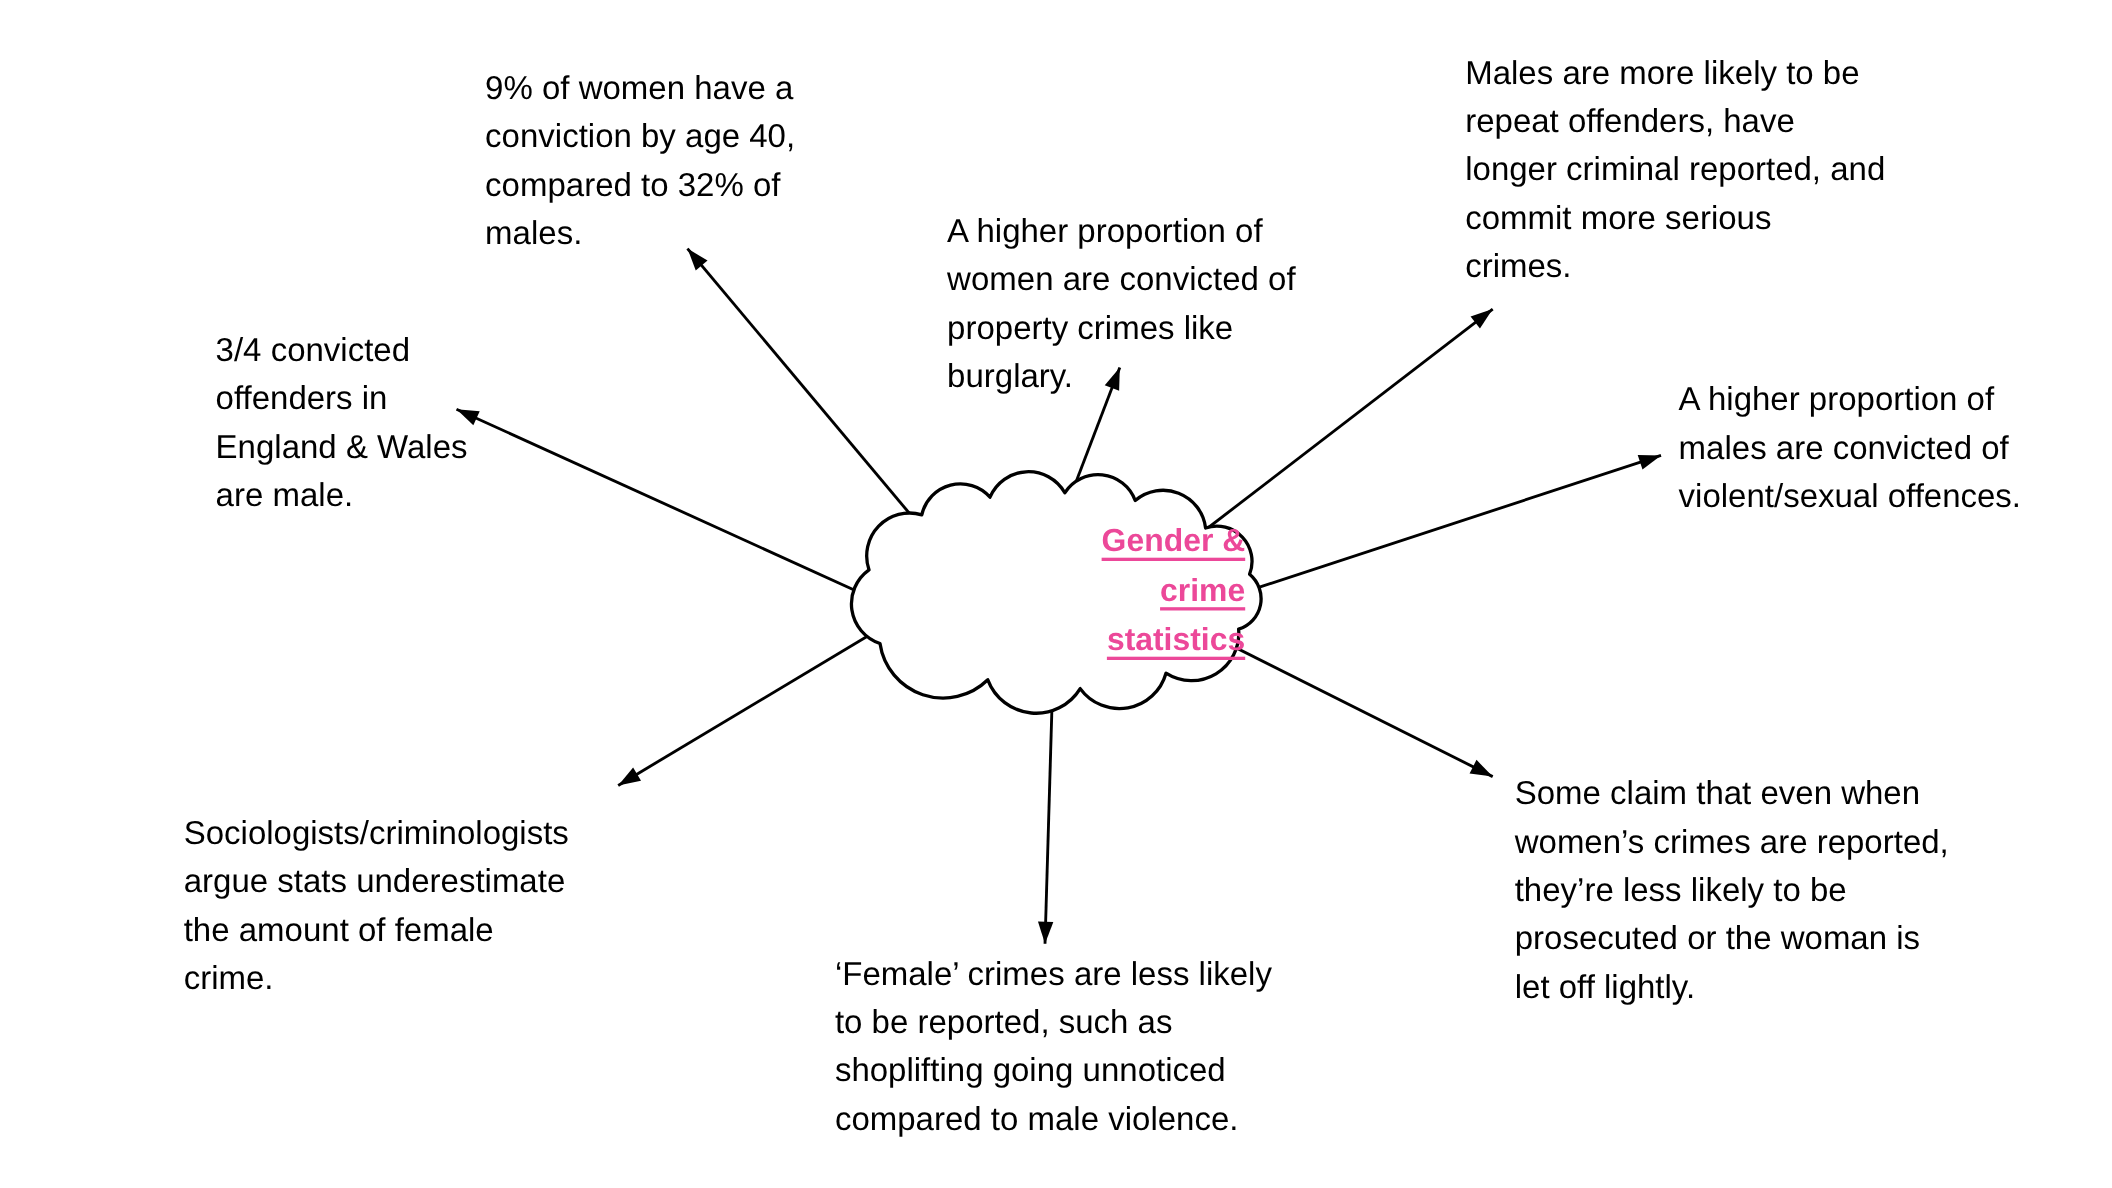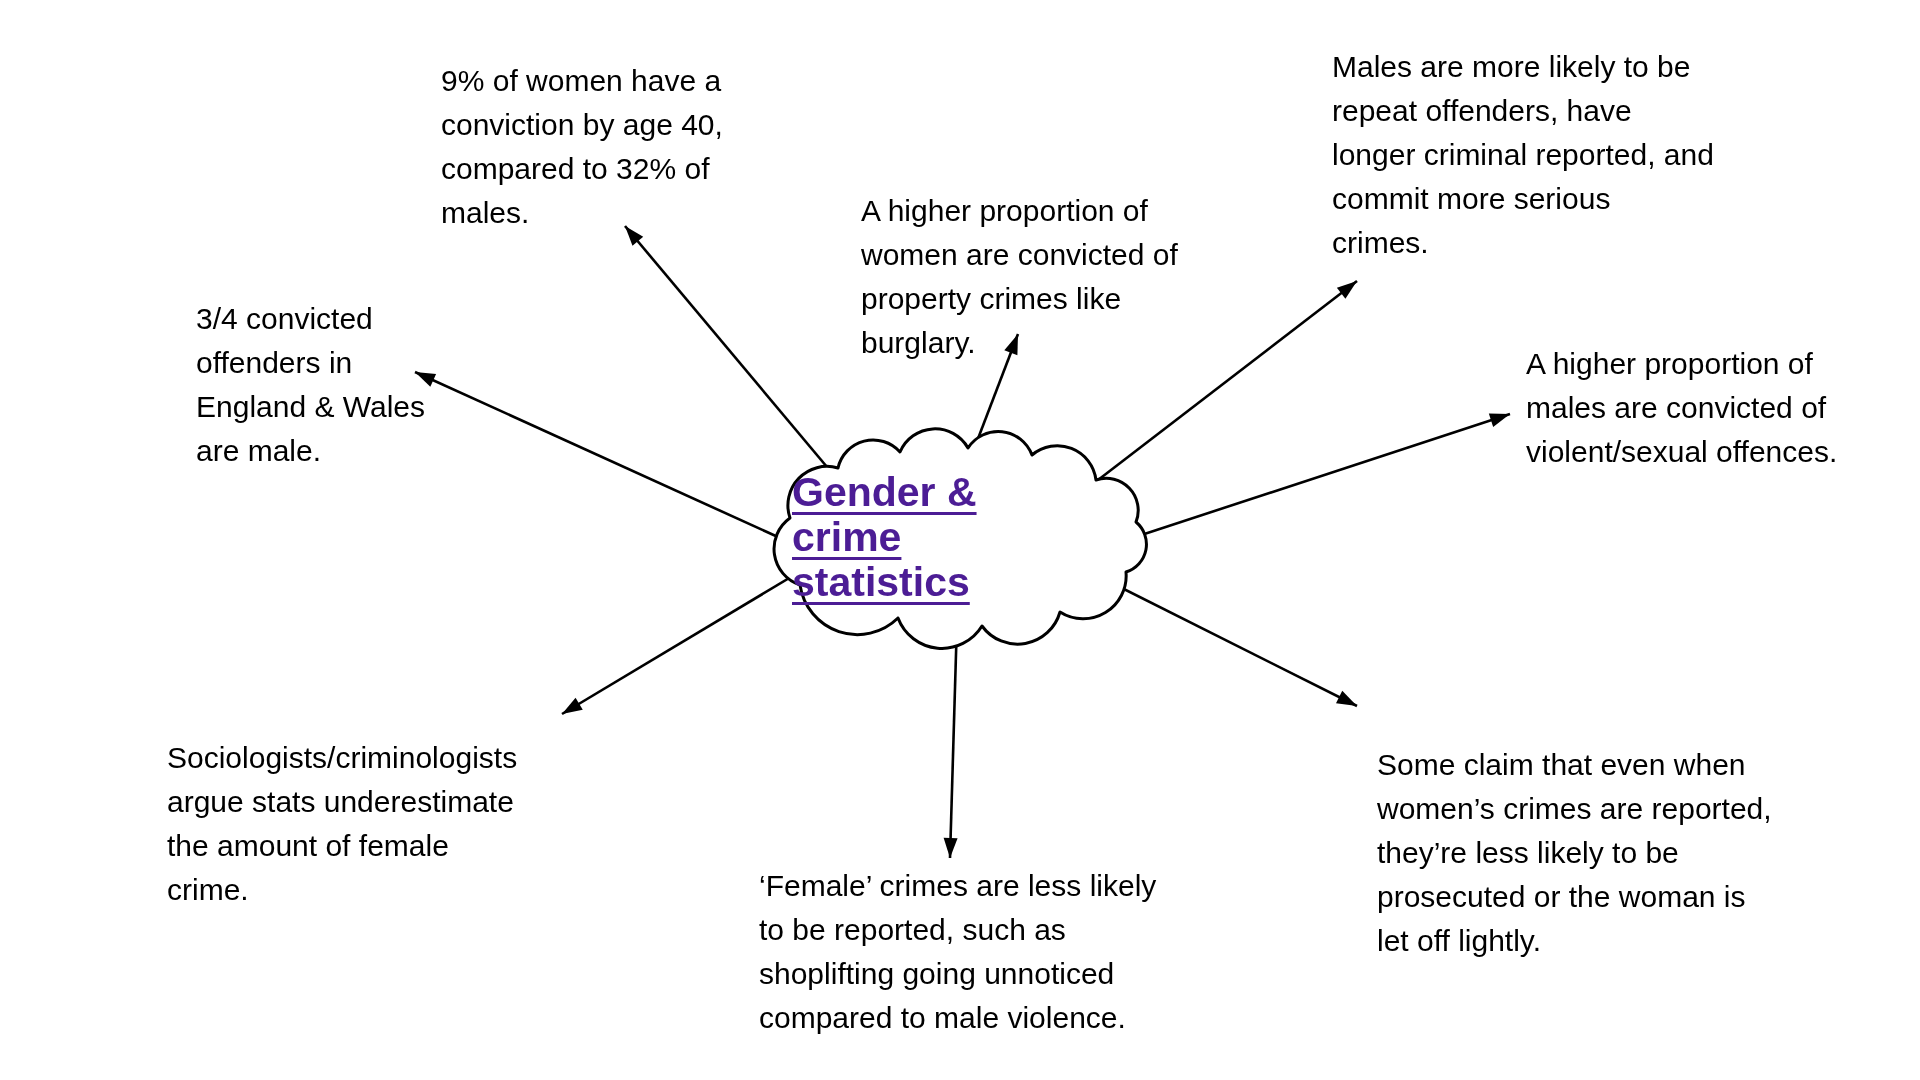--- a/index.html
+++ b/index.html
@@ -39,29 +39,29 @@
     font-size: 30px;
     line-height: 44px;
     color: #000000;
     text-align: left;
   }
   .cloud-label {
     position: absolute;
     left: 792px;
     top: 470px;
     width: 340px;
-    text-align: left;
+    text-align: right;
     white-space: pre-line;
-    font-size: 41px;
+    font-size: 29px;
     line-height: 45px;
     font-weight: bold;
     text-decoration: underline;
     text-decoration-thickness: 3px;
     text-underline-offset: 6px;
-    color: #4c1d95;
+    color: #ec4899;
   }
 </style>
 </head>
 <body>
 
 <svg id="canvas" viewBox="0 0 1920 1080" xmlns="http://www.w3.org/2000/svg">
   <defs>
     <marker id="arrowhead" markerUnits="userSpaceOnUse" markerWidth="22" markerHeight="16" viewBox="0 0 22 16" refX="21" refY="8" orient="auto">
       <path d="M1,1 L21,8 L1,15 Z" fill="#000000"></path>
     </marker>
@@ -124,17 +124,17 @@
 <div class="node" style="left:167px; top:736px;">Sociologists/criminologists
 argue stats underestimate
 the amount of female
 crime.</div>
 
 <div class="node" style="left:759px; top:864px;">‘Female’ crimes are less likely
 to be reported, such as
 shoplifting going unnoticed
 compared to male violence.</div>
 
-<div class="node" style="left:1377px; top:700px;margin-top:43px;">Some claim that even when
+<div class="node" style="left:1377px; top:700px;">Some claim that even when
 women’s crimes are reported,
 they’re less likely to be
 prosecuted or the woman is
 let off lightly.</div>
 
 </body></html>

